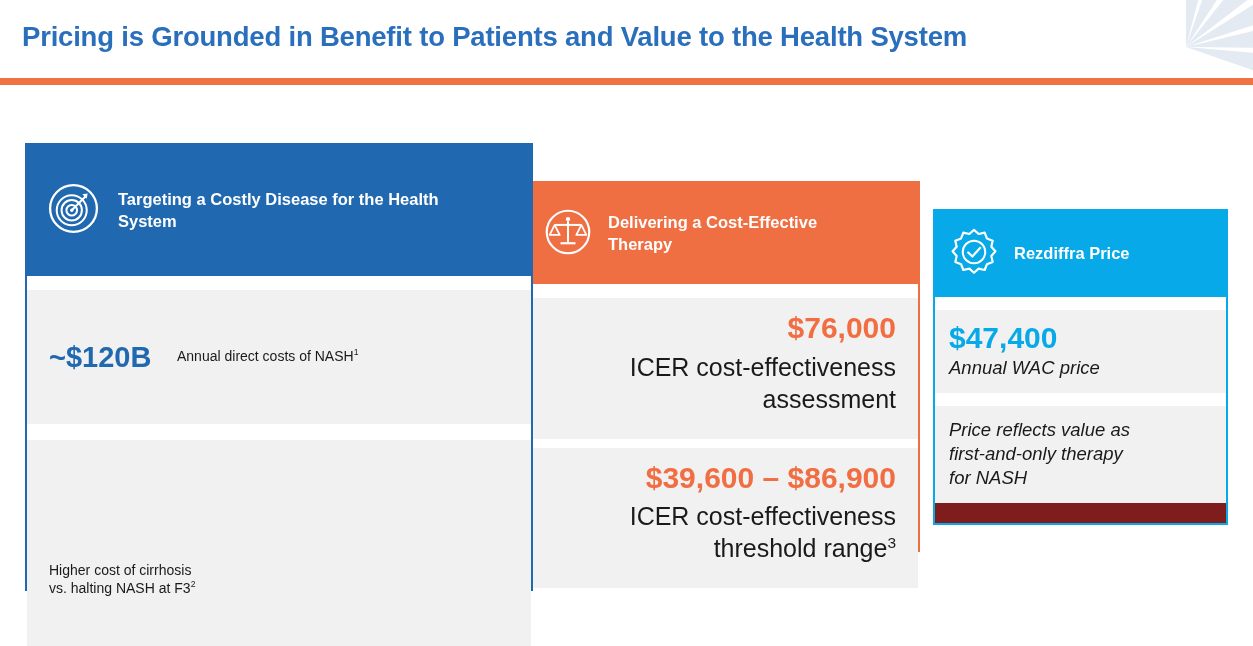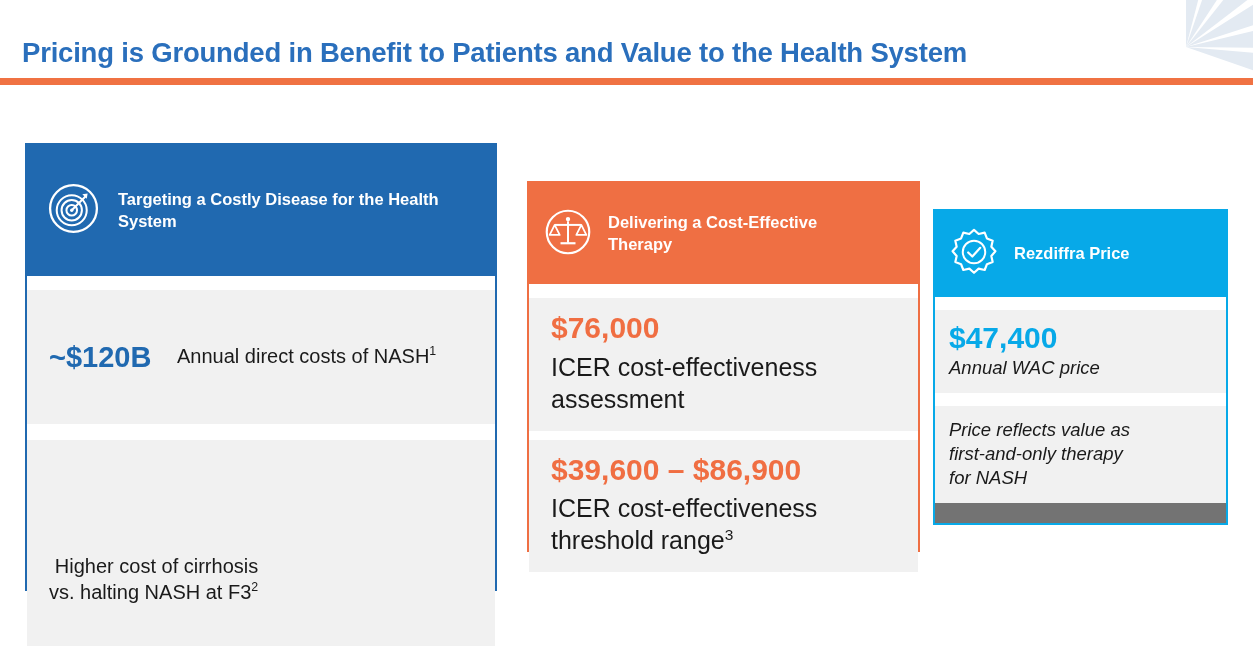--- a/index.html
+++ b/index.html
@@ -9,21 +9,21 @@
     font-family:"Liberation Sans","DejaVu Sans",sans-serif;
     position:relative;overflow:hidden;
   }
 
   
   .fan{position:absolute;top:0;right:0;width:105px;height:80px;overflow:hidden;pointer-events:none;}
   .fan svg{position:absolute;top:-28px;right:-8px;}
 
   
   .page-title{
-    position:absolute;left:22px;top:37px;
+    position:absolute;left:22px;top:21px;
     font-size:27.5px;font-weight:bold;letter-spacing:-0.2px;
     color:#2A6FBC;white-space:nowrap;
   }
   .title-rule{
     position:absolute;left:0;top:78px;width:1253px;height:7px;
     background:#F07243;
   }
 
   
   .card{position:absolute;box-sizing:border-box;}
@@ -41,41 +41,41 @@
   }
   .row{background:#F1F1F1;box-sizing:border-box;}
   .gap{background:#ffffff;flex:0 0 auto;}
   .flexfill{flex:1 1 auto;}
 
   .big{font-weight:bold;line-height:1.05;}
   .desc{color:#1a1a1a;line-height:1.28;}
   sup{font-size:0.62em;vertical-align:super;line-height:0;}
 
   
-  #card-costly{left:25px;top:143px;width:472px;height:448px;
+  #card-costly{left:25px;top:143px;width:508px;height:448px;
     border:2.5px solid #2069B0;background:#fca5a5;}
   #card-costly .hdr{height:131px;background:#2069B0;padding:0 18px 0 20px;}
   #card-costly .hdr .htxt{max-width:330px;margin-left:18px;}
   #card-costly .body{height:100%;}
   #card-costly .row{display:flex;align-items:center;padding:0 22px;}
   #card-costly .big{color:#2069B0;font-size:29px;width:128px;flex:0 0 128px;}
-  #card-costly .desc{font-size:20px;text-align:right;}
+  #card-costly .desc{font-size:14px;}
 
   
   #card-cost-effective{left:527px;top:181px;width:393px;height:371px;
     border:2.5px solid #EF6F43;background:#a3a3a3;}
   #card-cost-effective .hdr{height:101px;background:#EF6F43;padding:0 14px 0 14px;}
   #card-cost-effective .hdr .htxt{max-width:272px;margin-left:15px;}
-  #card-cost-effective .row{padding:14px 22px 16px 22px;}
+  #card-cost-effective .row{padding:14px 22px 24px 22px;text-align:right;}
   #card-cost-effective .big{color:#F06E42;font-size:30px;margin-bottom:7px;}
   #card-cost-effective .desc{font-size:25px;}
 
   
   #card-price{left:933px;top:209px;width:295px;height:316px;
-    border:2.5px solid #07A9E8;background:#737373;}
+    border:2.5px solid #07A9E8;background:#7f1d1d;}
   #card-price .hdr{height:86px;background:#07A9E8;padding:0 12px 0 14px;}
   #card-price .hdr .htxt{max-width:190px;margin-left:15px;}
   #card-price .row{padding:12px 18px 14px 14px;}
   #card-price .big{color:#07A9E8;font-size:30px;margin-bottom:2px;}
   #card-price .desc{font-size:18.5px;font-style:italic;}
 
   
   #card-price{z-index:1;}
   #card-cost-effective{z-index:2;}
   #card-costly{z-index:3;}

